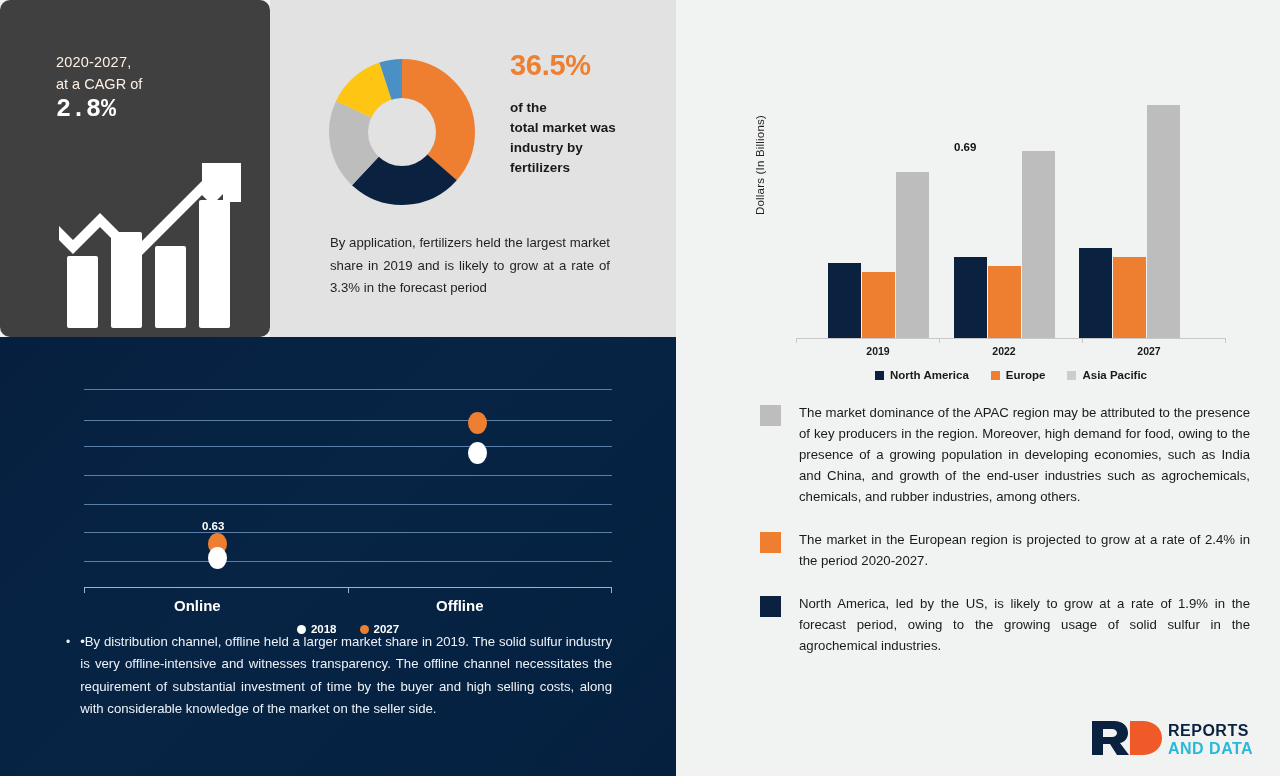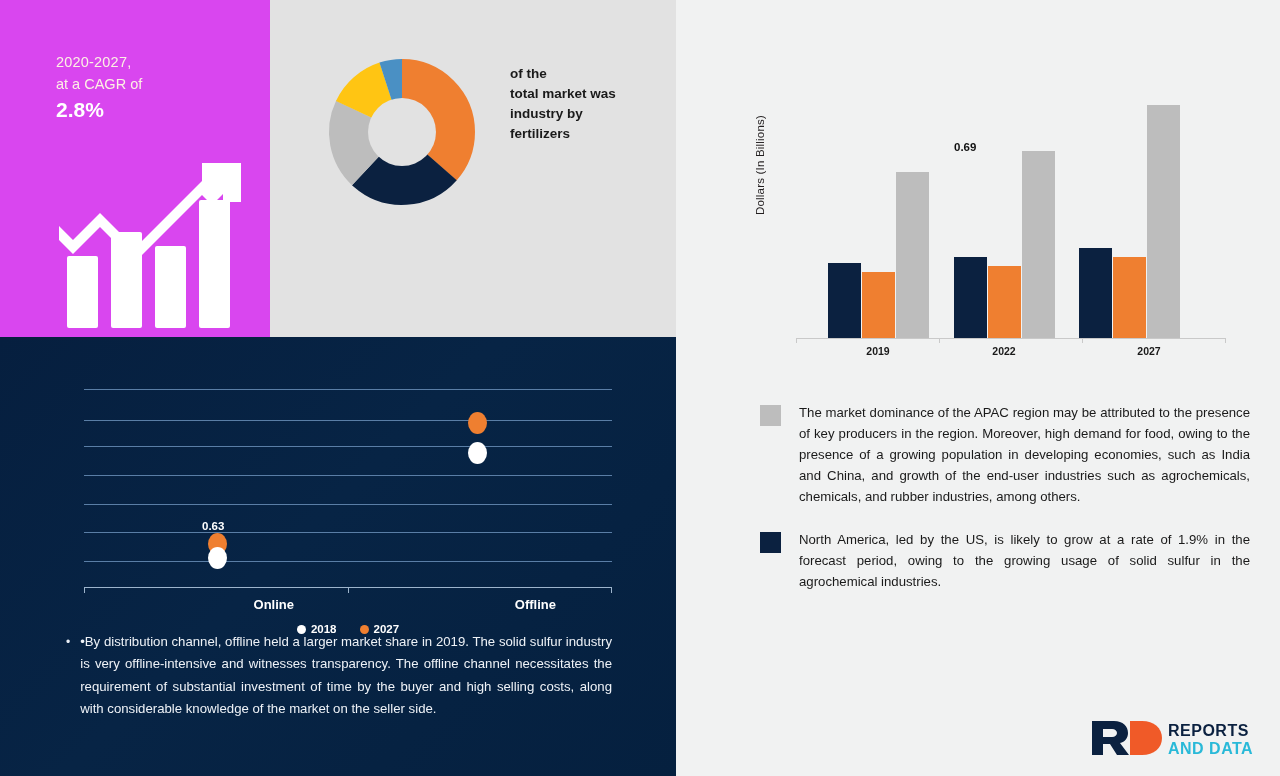--- a/index.html
+++ b/index.html
@@ -11,28 +11,28 @@
     position:relative;
   }
   .page{position:relative;width:1280px;height:776px;}
 
   
   .left-col{position:absolute;left:0;top:0;width:676px;height:776px;}
 
   
   .accel-panel{
     position:absolute;left:0;top:0;width:270px;height:337px;
-    background:#d946ef;overflow:hidden;
+    background:#404040;overflow:hidden;border-radius:10px;
   }
   .accel-text{position:absolute;left:56px;top:52px;width:200px;color:#ffffff;}
   .accel-line1{font-size:14.5px;line-height:21px;color:#fdf0e4;letter-spacing:.2px;}
   .accel-line2{font-size:14.5px;line-height:21px;color:#fdf0e4;letter-spacing:.2px;}
   .accel-big{font-size:27px;font-weight:bold;line-height:33px;letter-spacing:.3px;color:#ffffff;}
   .accel-line3{font-size:14.5px;line-height:23px;color:#fdf0e4;}
-  .accel-cagr{font-size:21px;font-weight:bold;line-height:28px;color:#ffffff;}
+  .accel-cagr{font-size:25px;font-weight:bold;line-height:28px;color:#ffffff;font-family:Liberation Mono, monospace;}
   .accel-graphic{position:absolute;left:55px;top:150px;width:190px;height:180px;}
 
   
   .donut-panel{
     position:absolute;left:270px;top:0;width:406px;height:337px;
     background:#e2e2e2;
   }
   .donut-wrap{position:absolute;left:52px;top:52px;width:160px;height:160px;}
   .donut-stat{position:absolute;left:240px;top:48px;width:150px;}
   .stat-pct{font-size:29px;font-weight:bold;color:#ef7f30;line-height:34px;letter-spacing:-.3px;}
@@ -48,21 +48,21 @@
     background:linear-gradient(135deg,#061f3f 0%,#072445 45%,#05203f 100%);
   }
   .scatter{position:absolute;left:84px;top:24px;width:528px;height:240px;}
   .gridline{position:absolute;left:0;width:528px;height:1px;background:#5a7ea6;}
   .axis-line{position:absolute;left:0;top:226px;width:528px;height:1px;background:#9db4cc;}
   .axis-tick{position:absolute;width:1px;height:6px;background:#9db4cc;top:226px;}
   .dot{position:absolute;border-radius:50%;}
   .dot-2027{background:#ef7f30;}
   .dot-2018{background:#ffffff;}
   .dot-label{position:absolute;color:#ffffff;font-size:11.5px;font-weight:bold;}
-  .cat-label{position:absolute;color:#ffffff;font-size:13px;font-weight:bold;text-align:right;}
+  .cat-label{position:absolute;color:#ffffff;font-size:15px;font-weight:bold;text-align:left;}
   .scatter-legend{
     position:absolute;left:0;top:262px;width:528px;
     display:flex;justify-content:center;align-items:center;gap:23px;
   }
   .leg-item{display:flex;align-items:center;gap:5px;color:#ffffff;font-size:11.5px;font-weight:bold;}
   .leg-dot{width:9px;height:9px;border-radius:50%;}
 
   .navy-para{
     position:absolute;left:66px;top:294px;width:546px;
     font-size:13.2px;line-height:22.4px;color:#eef2f7;text-align:justify;
@@ -144,27 +144,29 @@
             <circle r="47" fill="none" stroke="#bdbdbd" stroke-width="52" stroke-dasharray="59.1 236.2" transform="rotate(133.2)"></circle>
 
             <circle r="47" fill="none" stroke="#ffc513" stroke-width="52" stroke-dasharray="38.4 256.9" transform="rotate(205.2)"></circle>
 
             <circle r="47" fill="none" stroke="#4a90c4" stroke-width="52" stroke-dasharray="14.8 280.5" transform="rotate(252)"></circle>
             <circle r="34" fill="#e2e2e2"></circle>
           </g>
         </svg>
       </div>
       <div class="donut-stat">
+        <div class="stat-pct">36.5%</div>
         <div class="stat-desc">
           <div>of the</div>
           <div>total market was</div>
           <div>industry by</div>
           <div>fertilizers</div>
         </div>
       </div>
+      <div class="donut-para">By application, fertilizers held the largest market share in 2019 and is likely to grow at a rate of 3.3% in the forecast period</div>
     </div>
 
     <div class="navy-panel">
       <div class="scatter">
         <div class="gridline" style="top:28px"></div>
         <div class="gridline" style="top:59px"></div>
         <div class="gridline" style="top:85px"></div>
         <div class="gridline" style="top:114px"></div>
         <div class="gridline" style="top:143px"></div>
         <div class="gridline" style="top:171px"></div>
@@ -230,26 +232,44 @@
         <div class="btick" style="left:0px"></div>
         <div class="btick" style="left:143px"></div>
         <div class="btick" style="left:286px"></div>
         <div class="btick" style="left:429px"></div>
 
         <div class="xcat" style="left:42px;width:80px">2019</div>
         <div class="xcat" style="left:168px;width:80px">2022</div>
         <div class="xcat" style="left:313px;width:80px">2027</div>
       </div>
 
+      <div class="bar-legend">
+        <div class="bleg-item">
+          <span class="bleg-sq" style="background:#0b2140"></span>
+          <span>North America</span>
+        </div>
+        <div class="bleg-item">
+          <span class="bleg-sq" style="background:#ef7f30"></span>
+          <span>Europe</span>
+        </div>
+        <div class="bleg-item">
+          <span class="bleg-sq" style="background:#cccccc"></span>
+          <span>Asia Pacific</span>
+        </div>
+      </div>
     </div>
 
     <div class="bullets">
       <div class="bullet">
         <span class="b-mark" style="background:#bdbdbd"></span>
         <span class="b-text">The market dominance of the APAC region may be attributed to the presence of key producers in the region. Moreover, high demand for food, owing to the presence of a growing population in developing economies, such as India and China, and growth of the end-user industries such as agrochemicals, chemicals, and rubber industries, among others.</span>
+      </div>
+      <div class="bullet">
+        <span class="b-mark" style="background:#ef7f30"></span>
+        <span class="b-text">The market in the European region is projected to grow at a rate of 2.4% in the period 2020-2027.</span>
       </div>
       <div class="bullet">
         <span class="b-mark" style="background:#0b2140"></span>
         <span class="b-text">North America, led by the US, is likely to grow at a rate of 1.9% in the forecast period, owing to the growing usage of solid sulfur in the agrochemical industries.</span>
       </div>
     </div>
   </div>
 
   <div class="logo">
     <svg width="170" height="44" viewBox="0 0 170 44">

